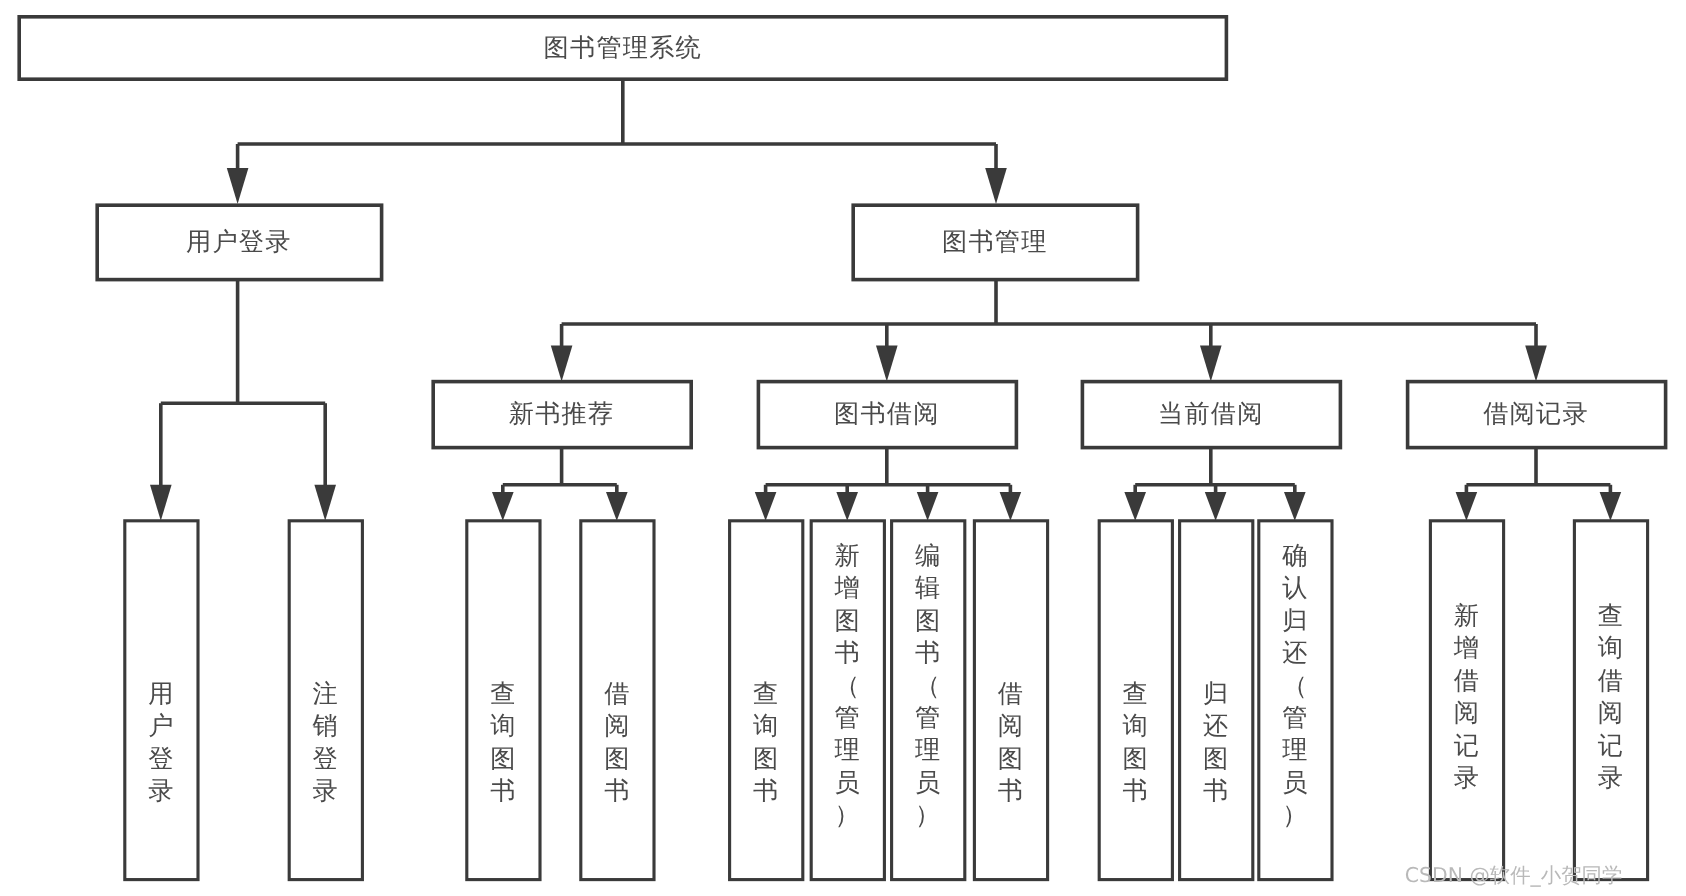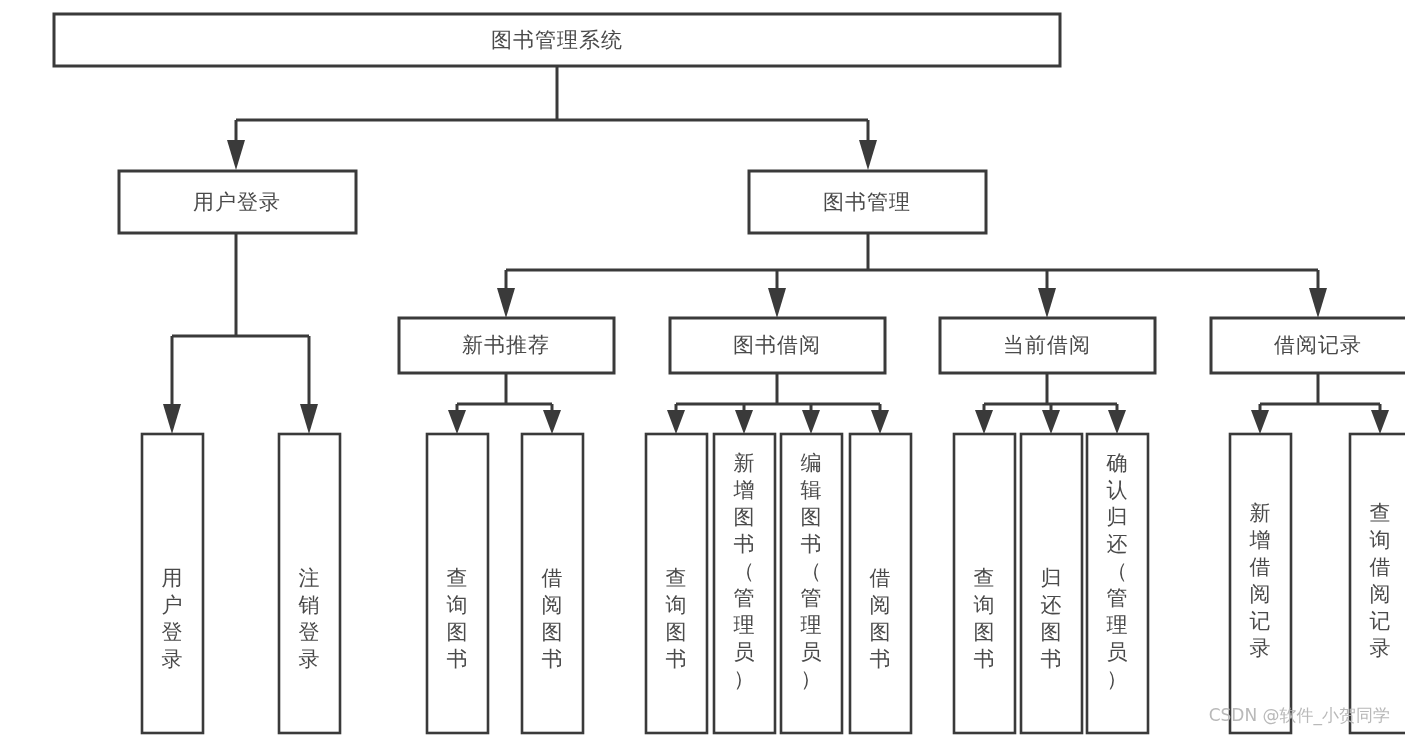--- a/index.html
+++ b/index.html
@@ -12,21 +12,20 @@
     width: 1405px;
     height: 747px;
     font-family: "DejaVu Sans", "Liberation Sans", sans-serif;
     overflow: hidden;
   }
   #diagram-root {
     position: relative;
     width: 1366px;
     height: 747px;
     background: #ffffff;
-    margin-left: 38px;
   }
   svg#tree-svg {
     position: absolute;
     left: 0;
     top: 0;
     width: 1405px;
     height: 747px;
     display: block;
   }
   .node-rect {
@@ -58,21 +57,21 @@
   .node-label-v {
     font-family: "DejaVu Sans", "Liberation Sans", sans-serif;
     font-size: 21px;
     fill: #4a4a4a;
     text-anchor: middle;
     letter-spacing: 0px;
   }
   .watermark {
     position: absolute;
     right: 14px;
-    bottom: 20px;
+    bottom: 6px;
     font-family: "DejaVu Sans", "Liberation Sans", sans-serif;
     font-size: 17px;
     color: #b9b9b9;
     white-space: nowrap;
     user-select: none;
     pointer-events: none;
   }
 </style>
 </head>
 <body>

